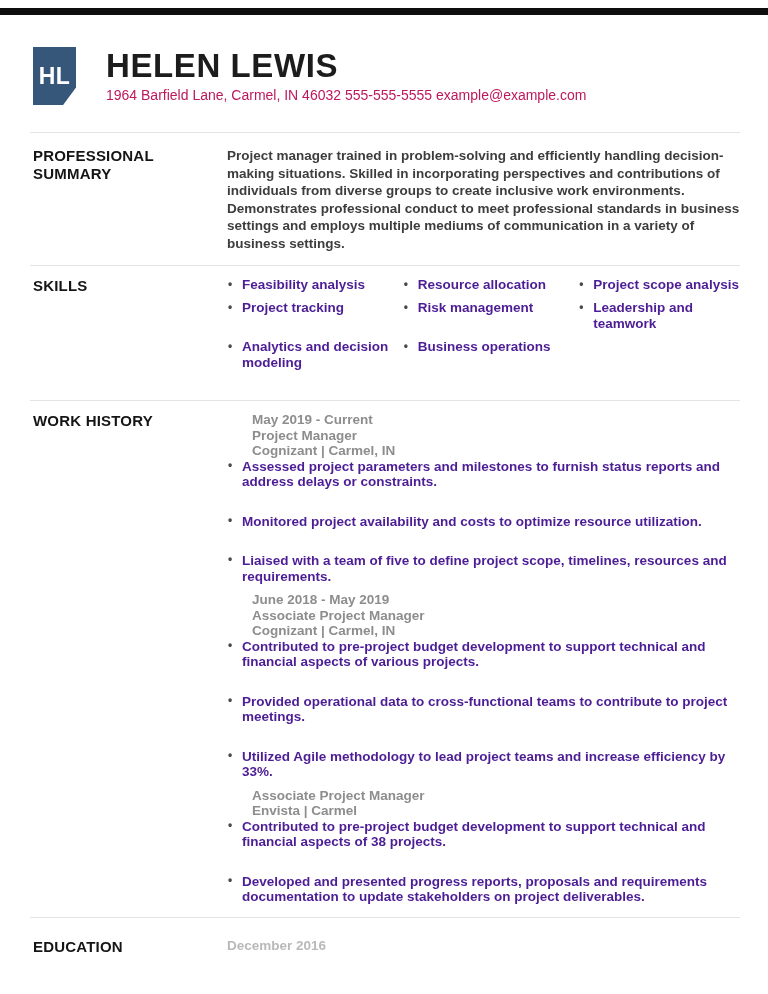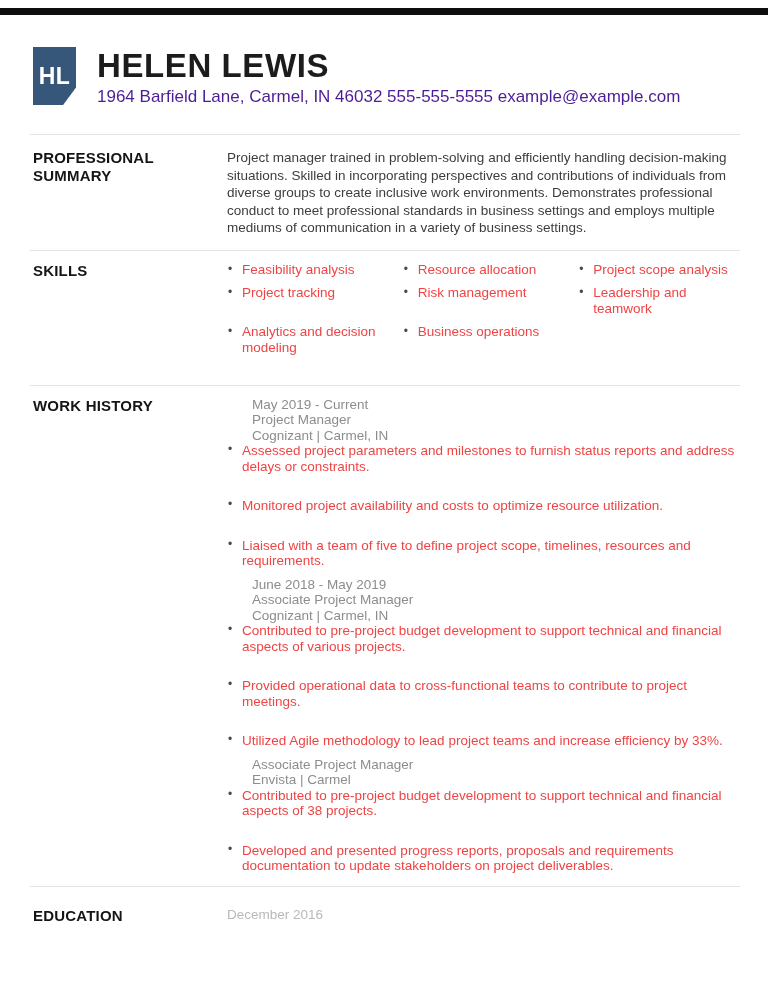--- a/index.html
+++ b/index.html
@@ -21,50 +21,50 @@
   }
   .badge {
     width:43px; height:58px;
     background:#36567a;
     color:#ffffff;
     font-size:23px; font-weight:700; letter-spacing:.5px;
     display:flex; align-items:center; justify-content:center;
     clip-path:polygon(0 0, 100% 0, 100% 70%, 70% 100%, 0 100%);
     flex:0 0 auto;
   }
-  .name-block { margin-left:21px; padding-top:1px; }
+  .name-block { margin-left:30px; padding-top:1px; }
   .name {
     font-size:33px; font-weight:700; letter-spacing:.6px;
     color:#1c1c1c; line-height:36px; white-space:nowrap;
   }
-  .contact { font-size:17px; color:#4c1d95; margin-top:3px; white-space:nowrap; }
+  .contact { font-size:14px; color:#be185d; margin-top:3px; white-space:nowrap; }
 
   .divider { border:none; border-top:1px solid #e4e4e4; margin:0 28px 0 30px; }
   .divider-1 { margin-top:27px; }
 
   .section { display:flex; padding:0 28px 0 33px; }
   .sec-label {
     flex:0 0 194px; padding-right:44px;
     font-size:15px; font-weight:700; letter-spacing:.2px;
     color:#151515; line-height:18px;
   }
-  .sec-body { flex:1; min-width:0; }
+  .sec-body { flex:1; min-width:0;font-weight:bold; }
 
   .summary-section { padding-top:14px; padding-bottom:13px; }
   .summary-text { font-size:13.5px; line-height:17.5px; color:#3d3d3d; }
 
   .skills-section { padding-top:11px; padding-bottom:29px; }
   .skills-grid {
     display:grid;
     grid-template-columns:repeat(3, 1fr);
     column-gap:14px; row-gap:7px;
   }
   .bullet {
     position:relative; padding-left:15px;
-    font-size:13.5px; line-height:16px; color:#ef4444;
+    font-size:13.5px; line-height:16px; color:#4c1d95;
   }
   .bullet::before {
     content:"•";
     position:absolute; left:1px; top:-1px;
     font-size:12px; color:#4a4a4a;
   }
 
   .work-section { padding-top:11px; padding-bottom:4px;justify-content:center; }
   .job { margin-bottom:8px; }
   .job-meta { font-size:13.5px; line-height:15.5px; color:#8d8d8d;margin-left:25px; }

